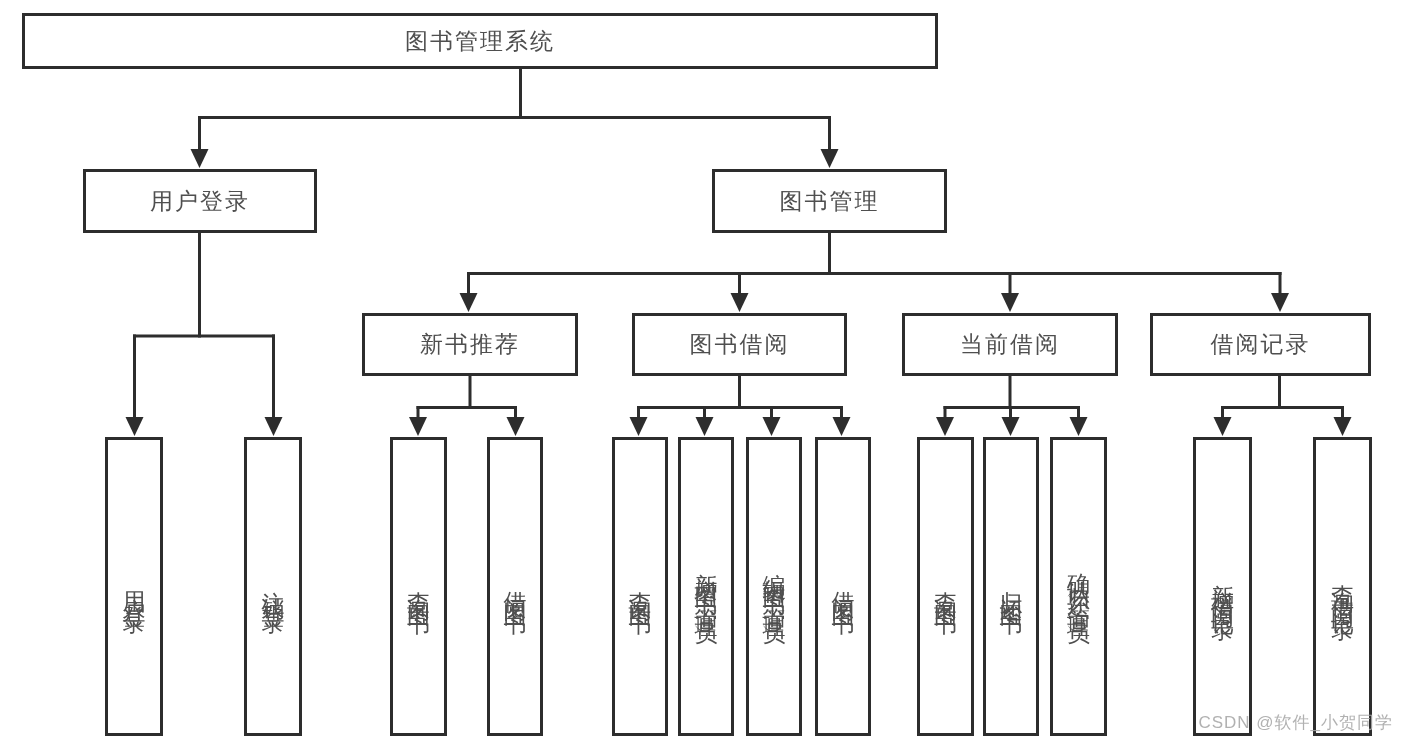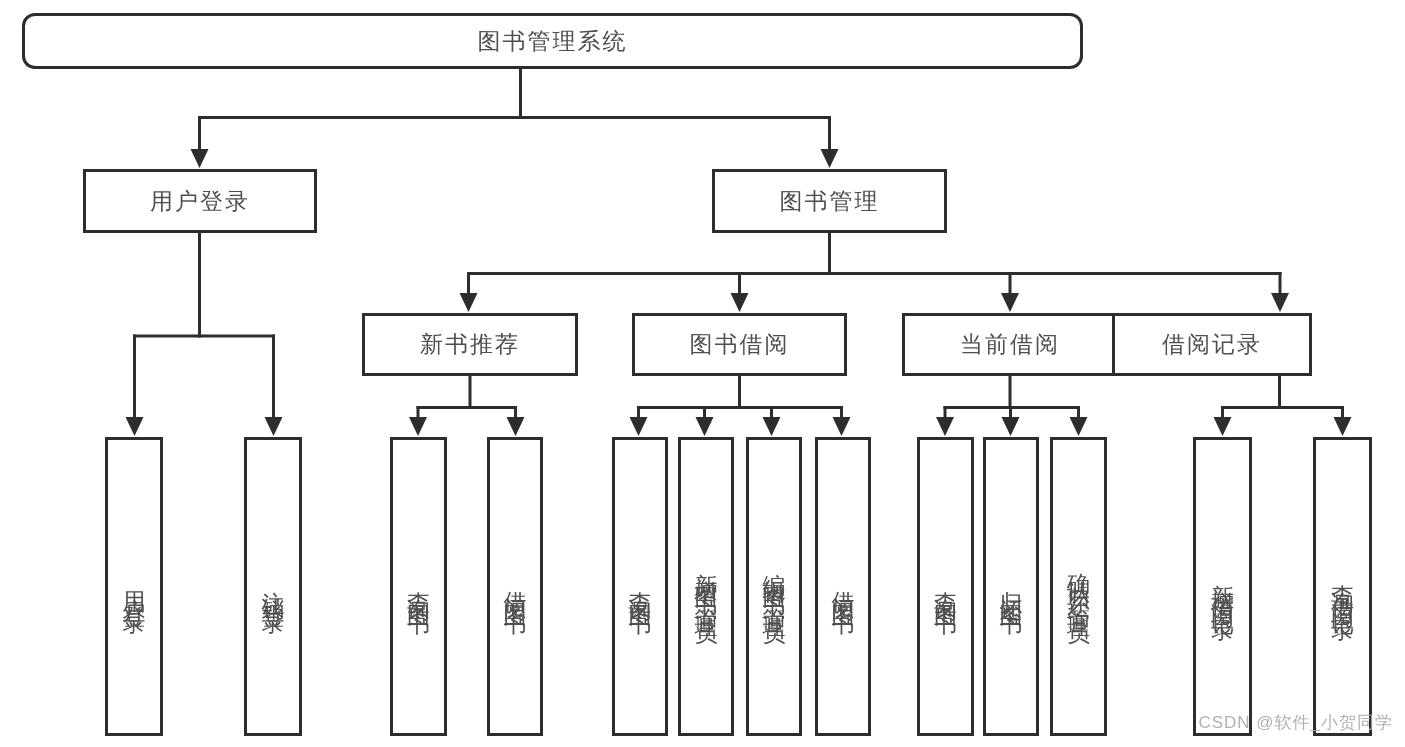--- a/index.html
+++ b/index.html
@@ -29,21 +29,21 @@
     display: flex;
     align-items: center;
     justify-content: center;
     color: #4f4f4f;
   }
   .node .lbl {
     font-size: 23px;
     letter-spacing: 2px;
     white-space: nowrap;
   }
-  .root  { left: 22px;  top: 13px;  width: 1061px; height: 56px; border-radius: 13px; }
+  .root  { left: 22px;  top: 13px;  width: 916px; height: 56px; }
   .lvl2  { top: 169px; height: 64px; }
   .lvl3  { top: 313px; height: 63px; }
   .leaf  { top: 437px; height: 299px; }
   .leaf .lbl {
     writing-mode: vertical-rl;
     text-orientation: mixed;
     font-size: 23px;
     letter-spacing: 7px;
     line-height: 1;
     white-space: nowrap;
@@ -139,21 +139,21 @@
 
   <div class="node lvl3" style="left:362px; width:216px;">
     <span class="lbl">新书推荐</span>
   </div>
   <div class="node lvl3" style="left:632px; width:215px;font-family:Liberation Serif, serif;">
     <span class="lbl">图书借阅</span>
   </div>
   <div class="node lvl3" style="left:902px; width:216px;">
     <span class="lbl">当前借阅</span>
   </div>
-  <div class="node lvl3" style="left:1112px; width:200px;">
+  <div class="node lvl3" style="left:1150px; width:221px;">
     <span class="lbl">借阅记录</span>
   </div>
 
   <div class="node leaf" style="left:105px; width:58px;">
     <span class="lbl">用户登录</span>
   </div>
   <div class="node leaf" style="left:244px; width:58px;">
     <span class="lbl">注销登录</span>
   </div>
 

